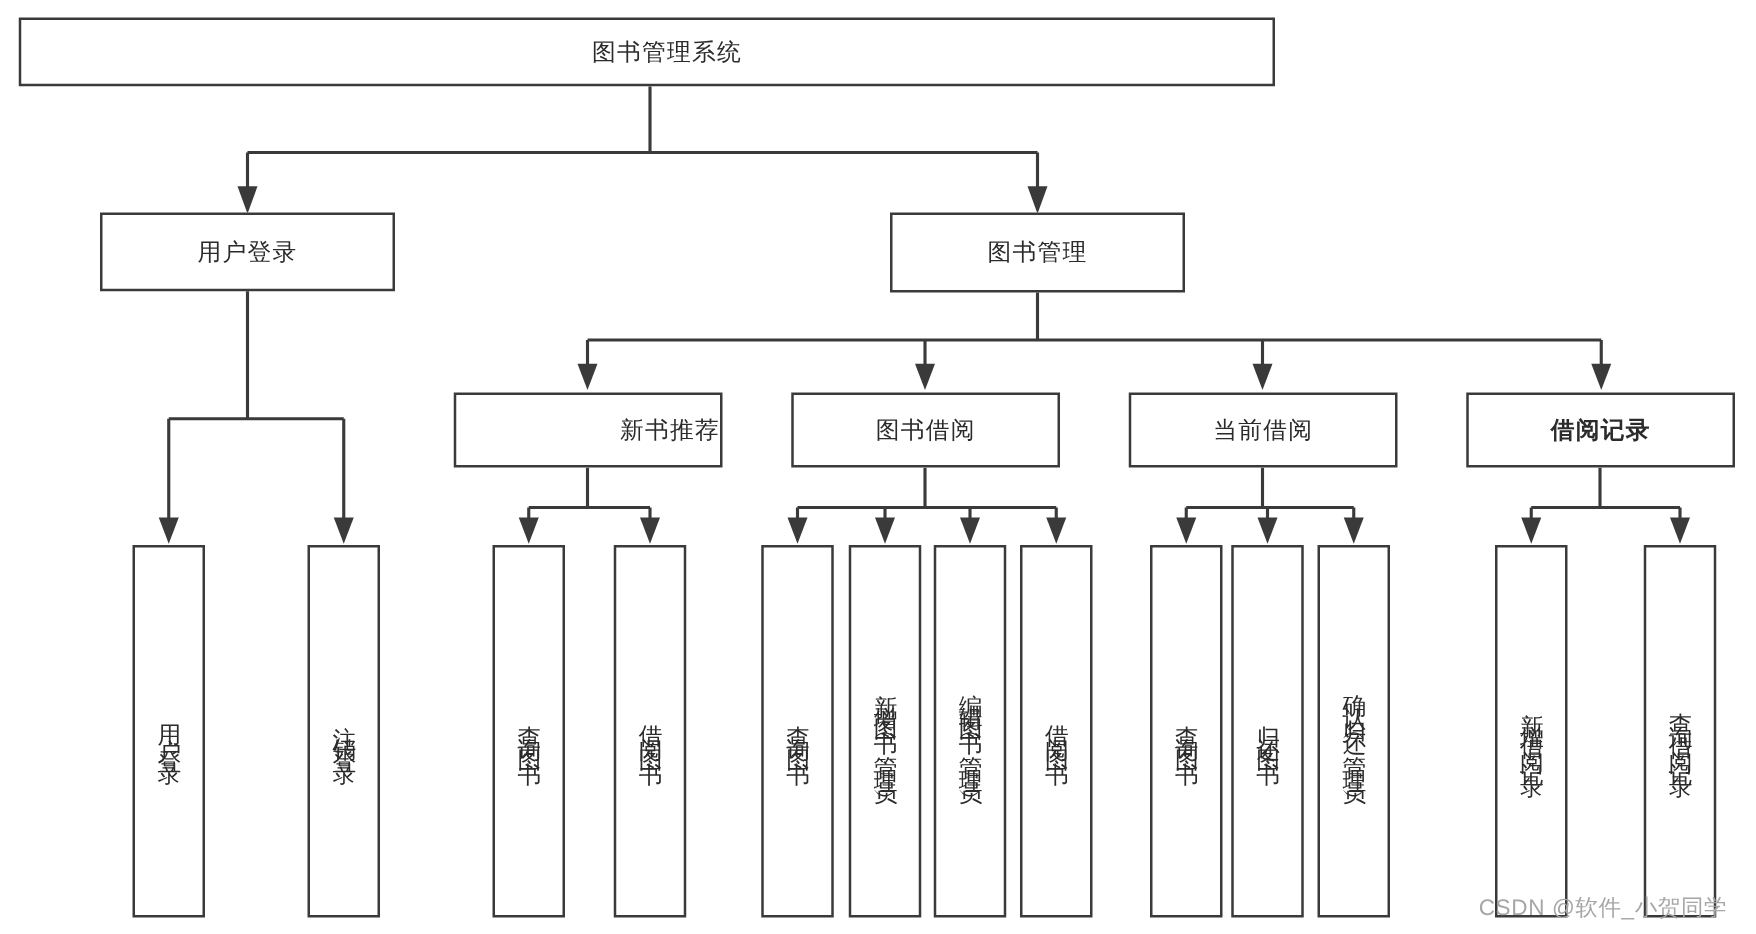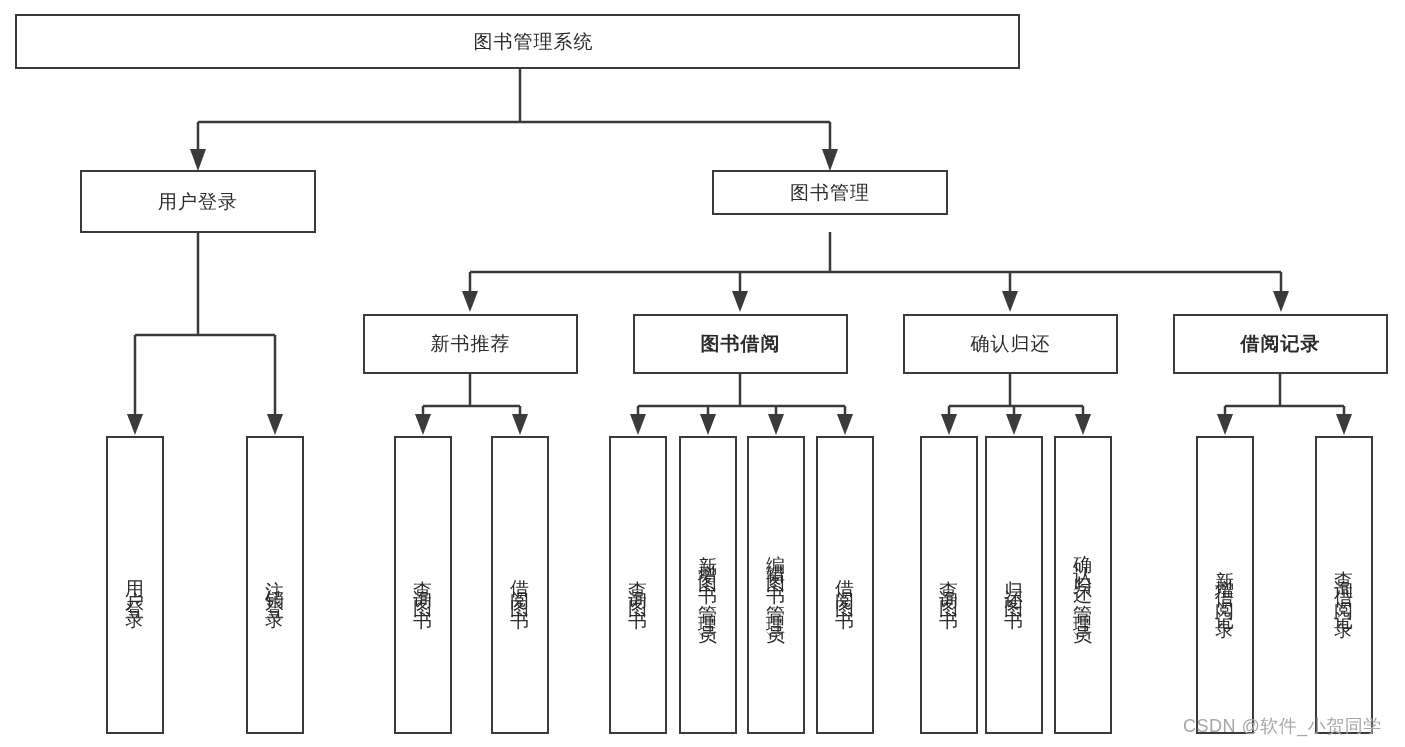--- a/index.html
+++ b/index.html
@@ -99,32 +99,32 @@
     </g>
   </svg>
 
   <div class="node" style="left:15px; top:14px; width:1005px; height:55px;padding-left:32px;">
     <span class="hlabel">图书管理系统</span>
   </div>
 
   <div class="node" style="left:80px; top:170px; width:236px; height:63px;">
     <span class="hlabel">用户登录</span>
   </div>
-  <div class="node" style="left:712px; top:170px; width:236px; height:45px;">
+  <div class="node" style="left:712px; top:170px; width:236px; height:64px;">
     <span class="hlabel">图书管理</span>
   </div>
 
-  <div class="node" style="left:363px; top:314px; width:215px; height:60px;">
+  <div class="node" style="left:363px; top:314px; width:215px; height:60px;justify-content:flex-end;">
     <span class="hlabel">新书推荐</span>
   </div>
-  <div class="node" style="left:633px; top:314px; width:215px; height:60px;font-weight:bold;">
+  <div class="node" style="left:633px; top:314px; width:215px; height:60px;">
     <span class="hlabel">图书借阅</span>
   </div>
   <div class="node" style="left:903px; top:314px; width:215px; height:60px;">
-    <span class="hlabel">确认归还</span>
+    <span class="hlabel">当前借阅</span>
   </div>
   <div class="node" style="left:1173px; top:314px; width:215px; height:60px;font-weight:bold;">
     <span class="hlabel">借阅记录</span>
   </div>
 
   <div class="node leaf" style="left:106px;">
     <span class="vlabel">用户登录</span>
   </div>
   <div class="node leaf" style="left:246px;">
     <span class="vlabel">注销登录</span>

